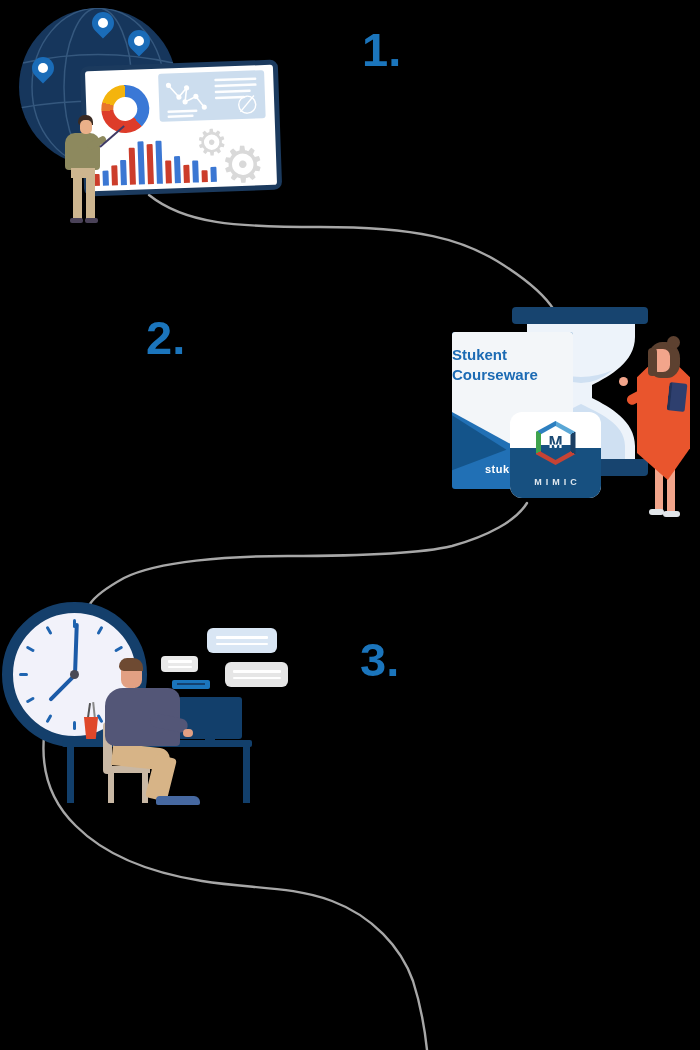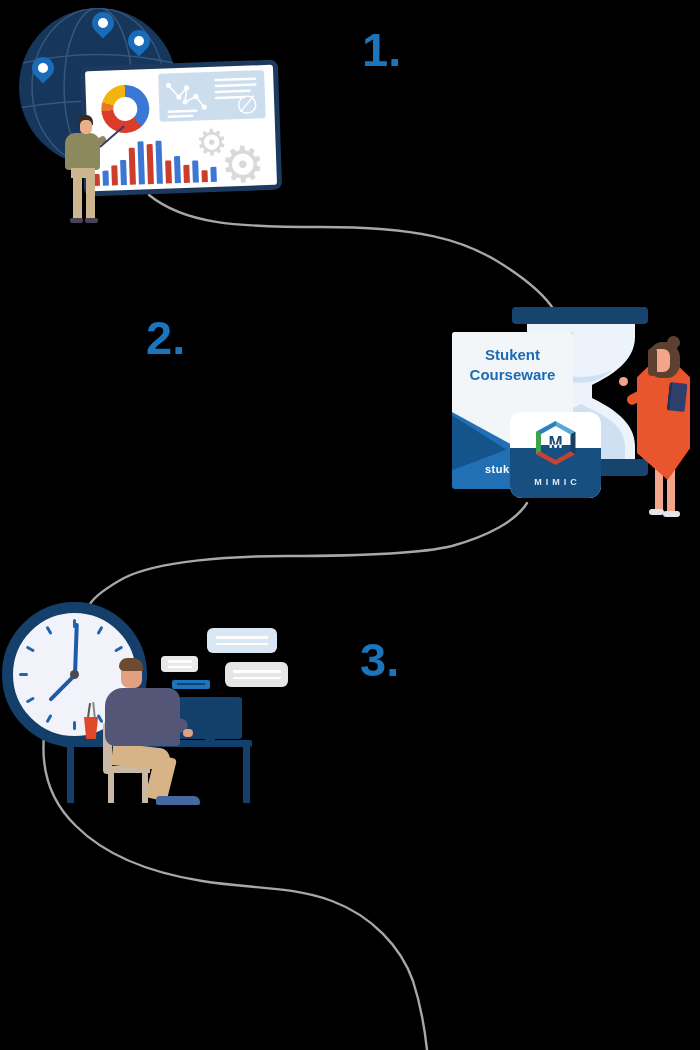--- a/index.html
+++ b/index.html
@@ -49,21 +49,21 @@
   .p1-shoe-r{ left:85px; top:218px; width:13px; height:5px; background:#4a4258; border-radius:2px; }
 
   
   .hg-cap { background:#17446f; width:136px; height:17px; border-radius:4px; }
   .hg-top { left:512px; top:307px; } .hg-bot { left:512px; top:459px; }
   .hg-glass { left:521px; top:324px; }
 
   .cbox { left:452px; top:332px; width:121px; height:157px; background:#2170b5; border-radius:3px; overflow:hidden; }
   .cbox-dark { position:absolute; inset:0; background:#14548a; clip-path:polygon(0 53%, 45% 75%, 0 88%); }
   .cbox-white { position:absolute; inset:0; background:#f3f6f9; clip-path:polygon(0 0,100% 0,100% 51%,50% 72%,0 51%); }
-  .cbox-title { position:absolute; top:13px; left:0; right:0; text-align:center; font-size:15px; font-weight:bold;
+  .cbox-title { position:absolute; top:13px; left:0; right:0; text-align:left; font-size:15px; font-weight:bold;
                 color:#1c6bb4; line-height:1.3; }
   .cbox-brand { position:absolute; left:33px; top:131px; font-size:11px; font-weight:bold; color:#fff; letter-spacing:.5px; }
 
   .mcard { left:510px; top:412px; width:91px; height:86px; background:#fff; border-radius:12px; overflow:hidden; }
   .mcard-bottom { position:absolute; left:0; right:0; top:36px; bottom:0; background:#175080; }
   .hex { position:absolute; left:50%; top:9px; width:40px; height:44px; margin-left:-20px;
          clip-path:polygon(50% 0,100% 25%,100% 75%,50% 100%,0 75%,0 25%);
          background:conic-gradient(from 0deg, #5aa7d6 0 60deg, #1b3f63 60deg 120deg, #c64334 120deg 182deg,
                     #c64334 182deg 242deg, #3fa34d 242deg 302deg, #2d7fc0 302deg 360deg); }
   .hex-inner { position:absolute; inset:5px; clip-path:polygon(50% 0,100% 25%,100% 75%,50% 100%,0 75%,0 25%);

